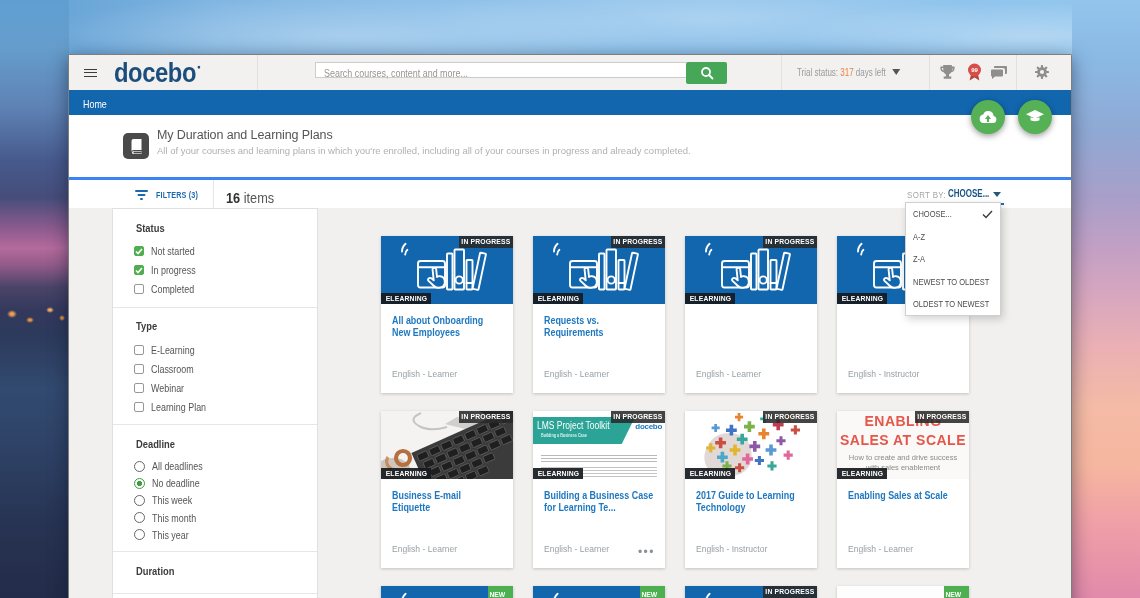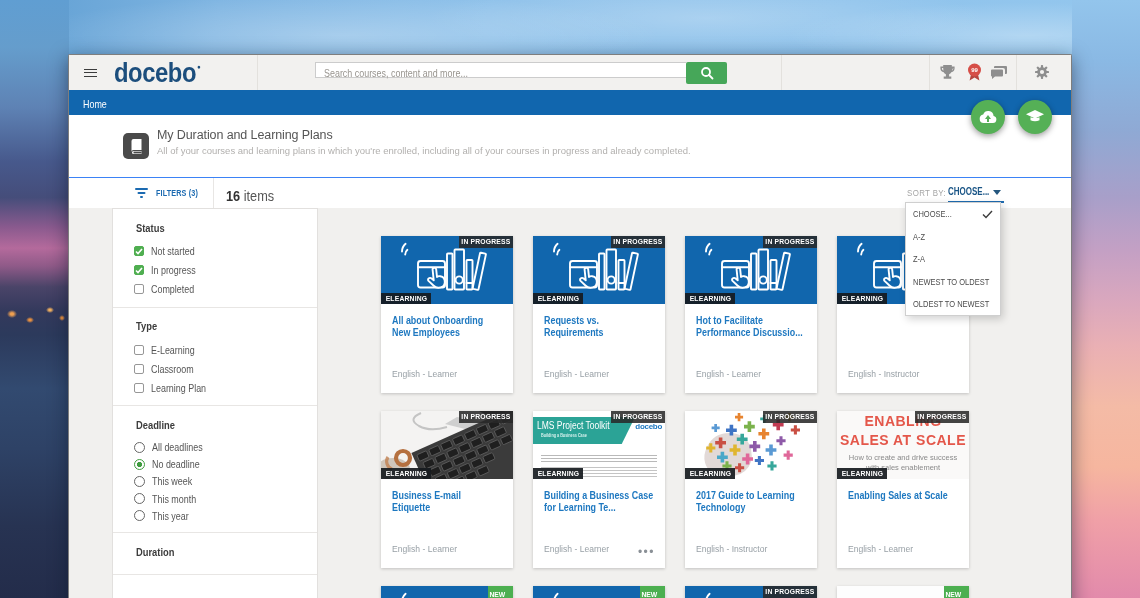--- a/index.html
+++ b/index.html
@@ -31,21 +31,21 @@
 .trial{position:absolute;left:728px;top:0;height:35px;line-height:35px;font-size:10px;color:#9a9a9a}
 .trial b{color:#e8823c;font-weight:normal}
 .caret{display:inline-block;width:0;height:0;border-left:5px solid transparent;border-right:5px solid transparent;border-top:6px solid #555;margin-left:8px;vertical-align:1px}
 .ic{position:absolute;top:9px}
 .bluebar{position:absolute;top:35px;left:0;width:100%;height:25px;background:#1166ae;color:#fff;font-size:10.5px;line-height:28px;padding-left:14px}
 .fab{position:absolute;width:34px;height:34px;border-radius:50%;background:#55b056;box-shadow:0 2px 6px rgba(0,0,0,.4);display:flex;align-items:center;justify-content:center;z-index:30}
 .phead{position:absolute;top:60px;left:0;width:100%;height:62px;background:#fff}
 .picon{position:absolute;left:54px;top:18px;width:26px;height:26px;background:#4a4a4a;border-radius:5px;display:flex;align-items:center;justify-content:center}
 .phead h1{position:absolute;left:88px;top:13px;font-size:12.5px;font-weight:normal;color:#555;letter-spacing:-.1px}
 .phead p{position:absolute;left:88px;top:30px;font-size:9.5px;color:#b2b0ae}
-.frow{position:absolute;top:122px;left:0;width:100%;height:31px;background:#fff;border-top:1px solid #3b82f6}
+.frow{position:absolute;top:122px;left:0;width:100%;height:31px;background:#fff;border-top:3px solid #3b82f6}
 .ficon{position:absolute;left:65px;top:9px}
 .flab{position:absolute;left:87px;top:10px;font-size:9px;font-weight:bold;color:#1b6ab1;letter-spacing:.2px}
 .fdiv{position:absolute;left:144px;top:0;width:1px;height:31px;background:#e8e6e4}
 .items{position:absolute;left:157px;top:9px;font-size:15px;color:#555}
 .items b{color:#333}
 .sortlbl{position:absolute;left:838px;top:10px;font-size:8.5px;letter-spacing:.4px;color:#a5a5a5}
 .choose{position:absolute;left:879px;top:8px;font-size:10px;font-weight:bold;color:#1a5586}
 .chcaret{position:absolute;left:924px;top:12px;width:0;height:0;border-left:4.5px solid transparent;border-right:4.5px solid transparent;border-top:5.5px solid #24567e}
 .chline{position:absolute;left:879px;top:23px;width:56px;height:2px;background:#1f6bb0}
 .content{position:absolute;top:153px;left:0;width:100%;height:407px;background:#f1f0ee}
@@ -185,20 +185,21 @@
       <div class="tbd" style="left:947px"></div>
 <div class="burger"></div>
 <div class="logo">docebo<i>●</i></div>
 <div class="search"><span class="tx85">Search courses, content and more...</span></div>
 <div class="sbtn">
         <svg width="14" height="14" viewBox="0 0 14 14">
           <circle cx="6" cy="6" r="4" fill="none" stroke="#fff" stroke-width="1.8"></circle>
           <line x1="9" y1="9" x2="12.5" y2="12.5" stroke="#fff" stroke-width="1.8" stroke-linecap="round"></line>
         </svg>
       </div>
+<div class="trial"><span class="tx8">Trial status: <b>317</b> days left<span class="caret"></span></span></div>
 <svg class="ic" style="left:870px" width="17" height="17" viewBox="0 0 17 17" fill="#8e8e8e">
         <path d="M4.2,1 h8.6 v1.6 h2.8 v2 a4,4 0 0 1 -3.3,3.6 a4.2,4.2 0 0 1 -2.2,2 l0,2.3 h2.2 v2.3 h-7.6 v-2.3 h2.2 l0,-2.3 a4.2,4.2 0 0 1 -2.2,-2 a4,4 0 0 1 -3.3,-3.6 v-2 h2.8 z M2.9,4.1 v.5 a2.5,2.5 0 0 0 1.5,2.2 l-.2,-2.7 z M14.1,4.1 l-1.3,2.7 a2.5,2.5 0 0 0 1.5,-2.2 z"></path>
       </svg>
 <svg class="ic" style="left:897px;top:8px" width="17" height="19" viewBox="0 0 17 19">
         <polygon points="5.2,10.5 3.6,17.5 8.5,14.5 13.4,17.5 11.8,10.5" fill="#b5453f"></polygon>
         <circle cx="8.5" cy="7" r="6.5" fill="#d64e47"></circle>
         <text x="8.5" y="9.3" font-size="6" font-weight="bold" fill="#fff" text-anchor="middle" font-family="Liberation Sans">99</text>
       </svg>
 <svg class="ic" style="left:922px;top:11px" width="16" height="13" viewBox="0 0 16 13" fill="#8e8e8e">
         <path d="M4,0 h11 a1,1 0 0 1 1,1 v6 a1,1 0 0 1 -1,1 h-1 v-4 a2,2 0 0 0 -2,-2 h-9 v-1 a1,1 0 0 1 1,-1 z"></path>
@@ -284,20 +285,24 @@
 <div class="row">
             <span class="cb"></span>
             <span class="tx85">E-Learning</span>
           </div>
 <div class="row">
             <span class="cb"></span>
             <span class="tx85">Classroom</span>
           </div>
 <div class="row">
             <span class="cb"></span>
+            <span class="tx85">Webinar</span>
+          </div>
+<div class="row">
+            <span class="cb"></span>
             <span class="tx85">Learning Plan</span>
           </div>
 </div>
 <div class="sec">
           <h4><span class="tx85">Deadline</span></h4>
 <div class="rrow">
             <span class="rad"></span>
             <span class="tx85">All deadlines</span>
           </div>
 <div class="rrow">
@@ -348,23 +353,20 @@
         <div class="cl">English - Learner</div>
       </div>
 <div class="card" style="left:616px;top:28px">
         <div class="cimg"><svg width="132" height="68">
             <use href="#art"></use>
           </svg><div class="prog">
             <span>IN PROGRESS</span>
           </div><div class="ele">
             <span>ELEARNING</span>
           </div></div>
-        <div class="cbody">
-          <div class="ct">Hot to Facilitate<br>Performance Discussio...</div>
-        </div>
         <div class="cl">English - Learner</div>
       </div>
 <div class="card" style="left:768px;top:28px">
         <div class="cimg"><svg width="132" height="68">
             <use href="#art"></use>
           </svg><div class="prog">
             <span>IN PROGRESS</span>
           </div><div class="ele">
             <span>ELEARNING</span>
           </div></div>

